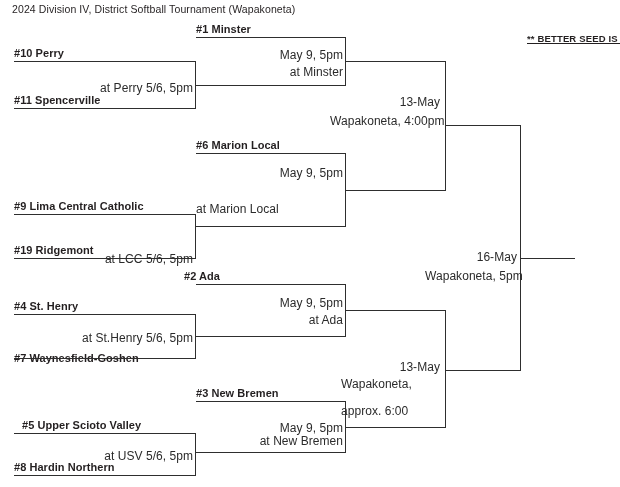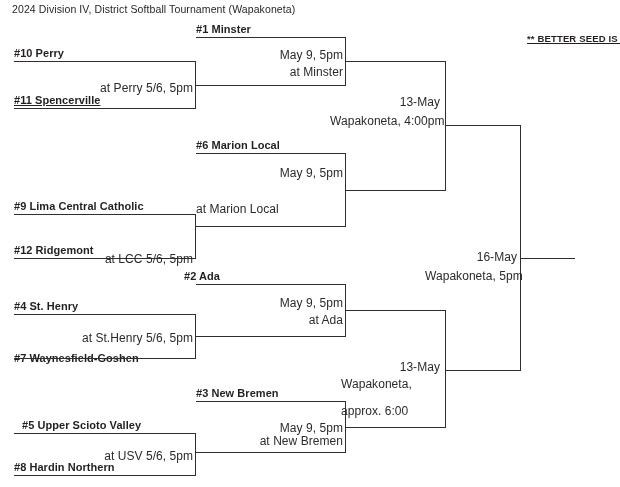--- a/index.html
+++ b/index.html
@@ -44,31 +44,31 @@
 
 <div class="stage">
 
   <div class="title">2024 Division IV, District Softball Tournament (Wapakoneta)</div>
 
   <div class="seednote">** BETTER SEED IS HO</div>
 
   <div class="team" style="left:14px;top:47px;">#10 Perry</div>
   <div class="h" style="left:14px;top:61px;width:181px;"></div>
 
-  <div class="team" style="left:14px;top:94px;text-decoration:underline;">#11 Spencerville</div>
+  <div class="team" style="left:14px;top:94px;">#11 Spencerville</div>
   <div class="h" style="left:14px;top:108px;width:181px;"></div>
 
   <div class="v" style="left:195px;top:61px;height:48px;"></div>
 
   <div class="info r" style="left:55px;top:81px;width:138px;">at Perry 5/6, 5pm</div>
 
   <div class="team" style="left:14px;top:200px;">#9 Lima Central Catholic</div>
   <div class="h" style="left:14px;top:214px;width:181px;"></div>
 
-  <div class="team" style="left:14px;top:244px;">#12 Ridgemont</div>
+  <div class="team" style="left:14px;top:244px;">#19 Ridgemont</div>
   <div class="h" style="left:14px;top:258px;width:181px;"></div>
 
   <div class="v" style="left:195px;top:214px;height:45px;"></div>
 
   <div class="info r" style="left:55px;top:232px;width:138px;margin-top:20px;">at LCC 5/6, 5pm</div>
 
   <div class="team" style="left:14px;top:300px;">#4 St. Henry</div>
   <div class="h" style="left:14px;top:314px;width:181px;"></div>
 
   <div class="team" style="left:14px;top:352px;">#7 Waynesfield-Goshen</div>

